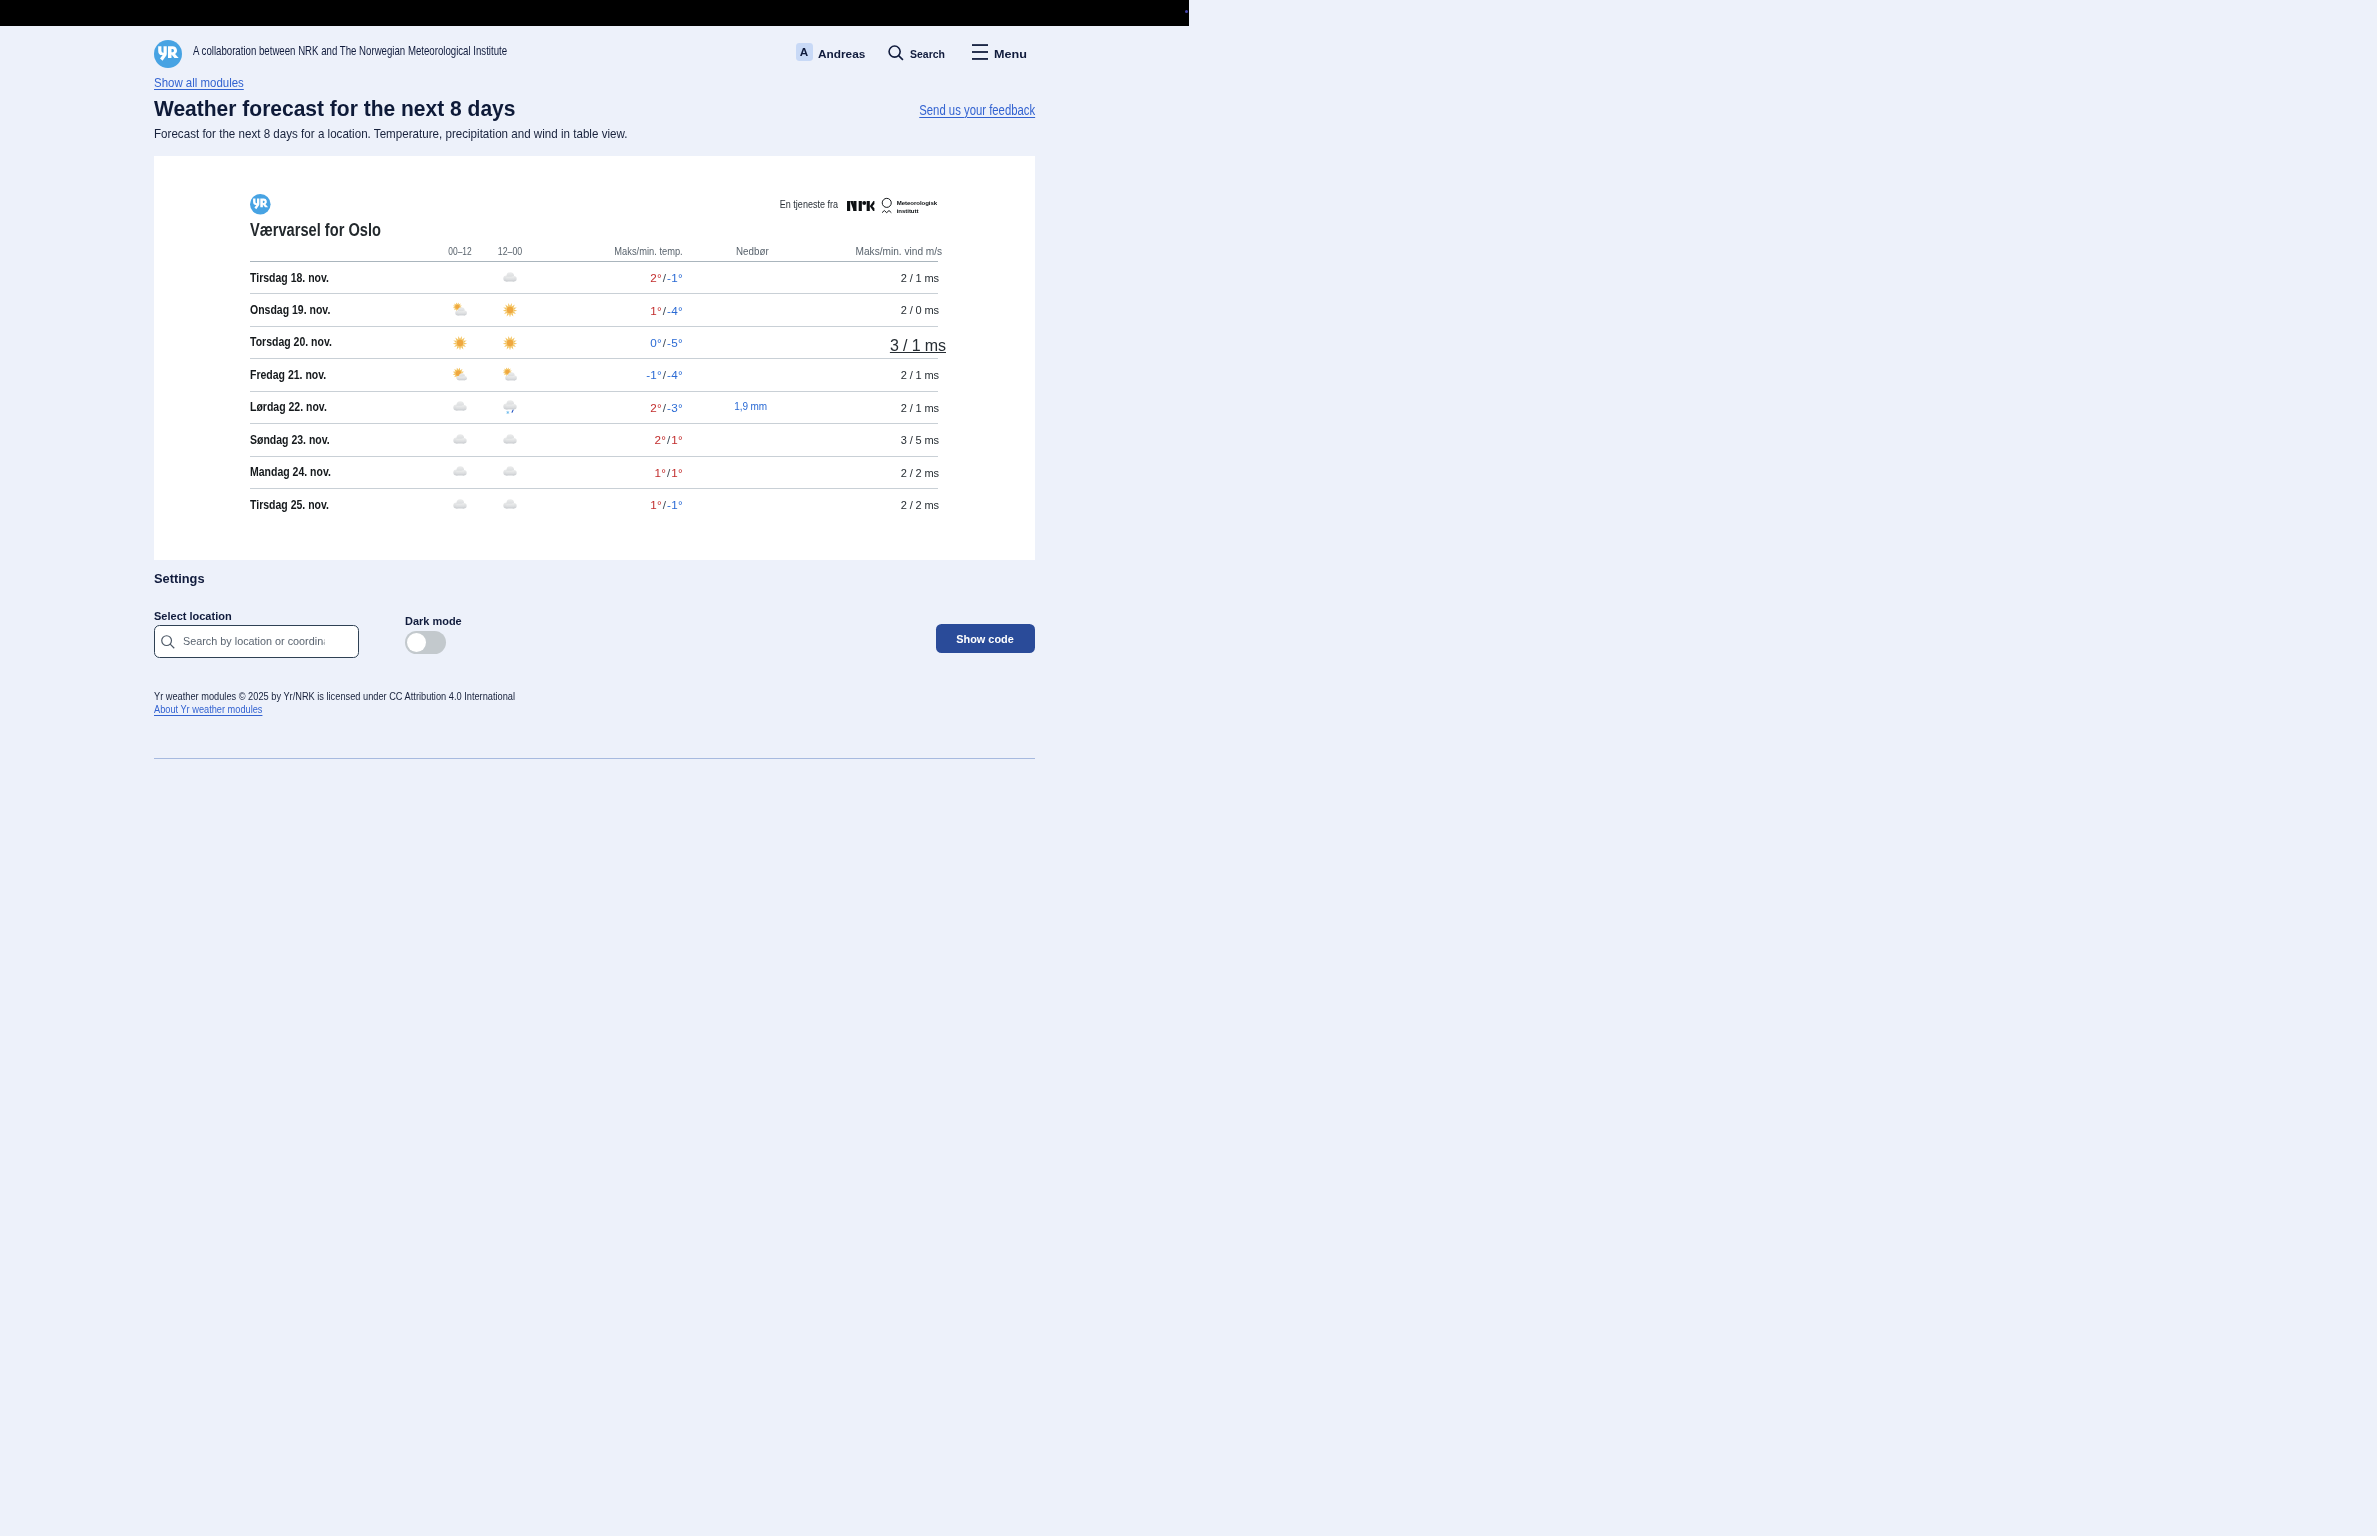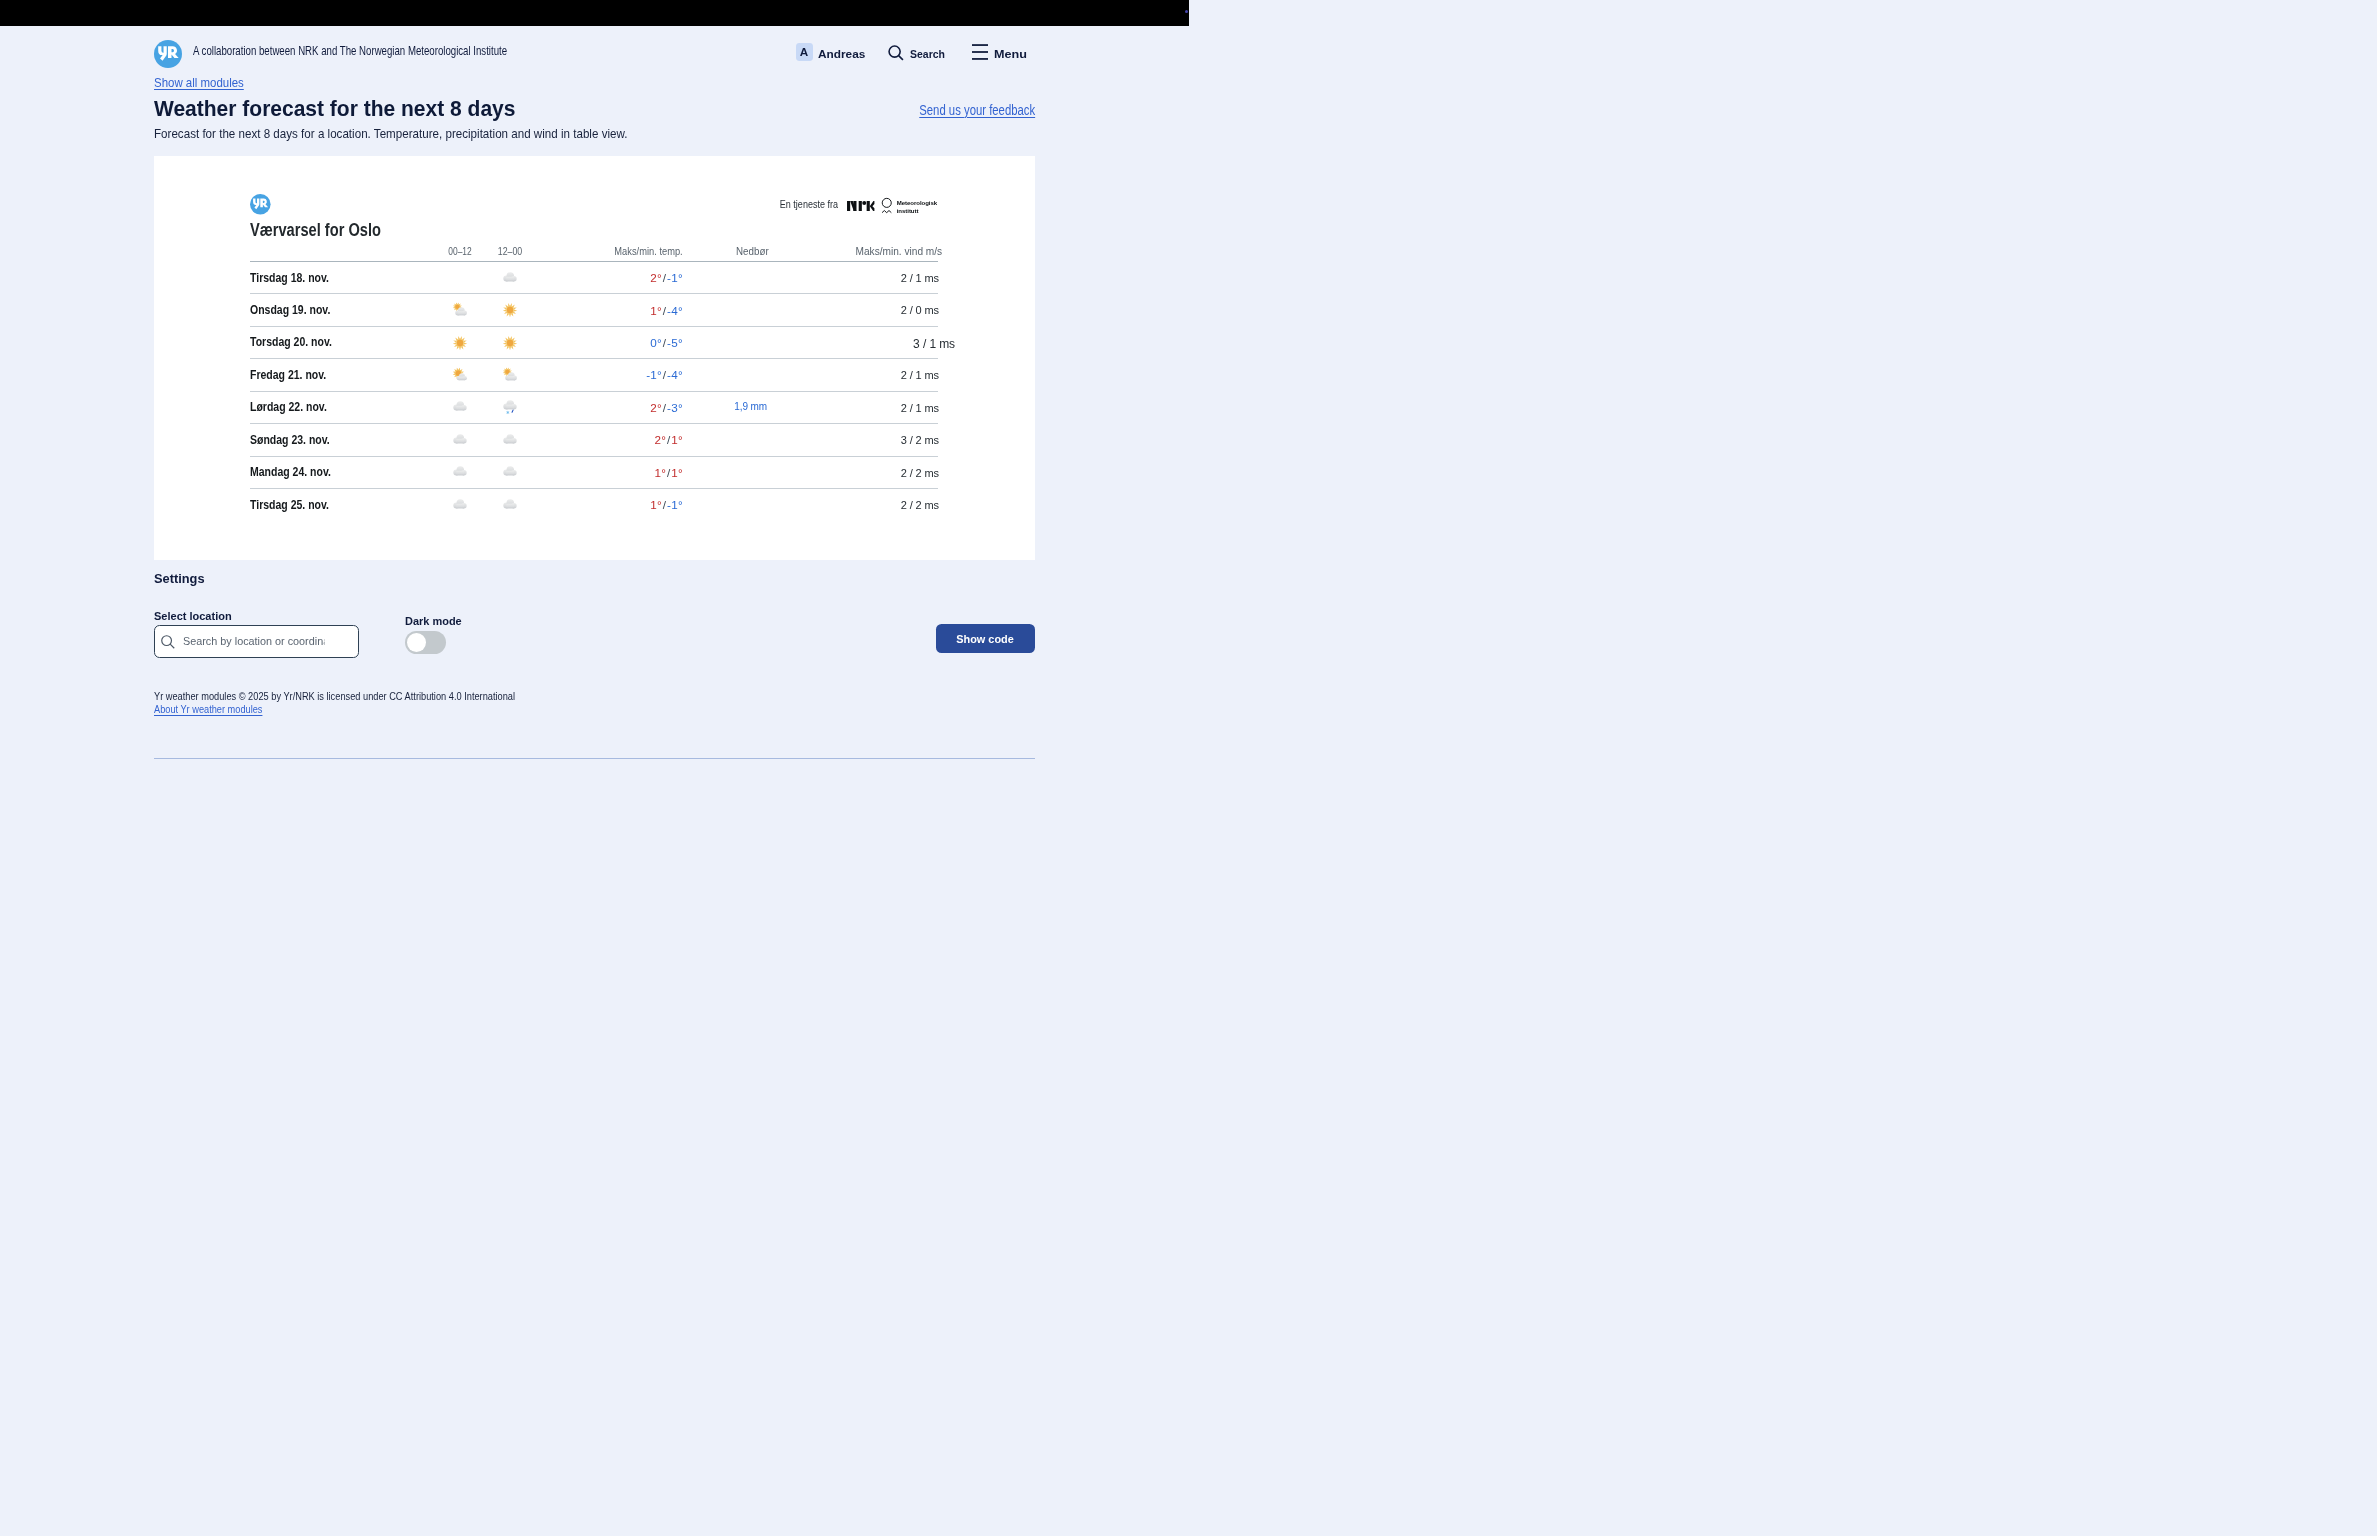--- a/index.html
+++ b/index.html
@@ -127,21 +127,21 @@
     </svg>
   </div>
 <div class="abs" style="left:510px;top:343px">
     <svg class="wic" width="15" height="15" viewBox="0 0 22 22">
       <path d="M11.00 5.10L13.54 0.71L13.74 5.78ZM13.74 5.78L18.03 3.07L15.86 7.65ZM15.86 7.65L20.91 7.24L16.86 10.29ZM16.86 10.29L21.52 12.28L16.52 13.09ZM16.52 13.09L19.72 17.02L14.91 15.42ZM14.91 15.42L15.93 20.39L12.41 16.73ZM12.41 16.73L11.00 21.60L9.59 16.73ZM9.59 16.73L6.07 20.39L7.09 15.42ZM7.09 15.42L2.28 17.02L5.48 13.09ZM5.48 13.09L0.48 12.28L5.14 10.29ZM5.14 10.29L1.09 7.24L6.14 7.65ZM6.14 7.65L3.97 3.07L8.26 5.78ZM8.26 5.78L8.46 0.71L11.00 5.10Z" fill="#f3c35f"></path>
       <circle cx="11" cy="11" r="5.699999999999999" fill="#f3c35f"></circle>
       <circle cx="11" cy="11" r="4.6" fill="#efa73f"></circle>
     </svg>
   </div>
 <div class="abs" style="top:337px;font-size:11.7px;line-height:1;white-space:pre;letter-spacing:0.3px;right:506px;"><span style="color:#2a6ad4">0°</span><span style="color:#3e4a56;margin:0 0.7px">/</span><span style="color:#2a6ad4">-5°</span></div>
-<div class="abs" style="top:338px;font-size:12px;line-height:1;white-space:pre;color:#262d33;letter-spacing:-0.1px;right:234px;">3 / 1 ms</div>
+<div class="abs" style="top:338px;font-size:16px;line-height:1;white-space:pre;color:#262d33;letter-spacing:-0.1px;right:243px;text-decoration:underline;">3 / 1 ms</div>
 <div class="abs" style="top:369px;font-size:12.5px;line-height:1;white-space:pre;font-weight:700;color:#15191c;left:250px;transform:scaleX(0.84);transform-origin:0 50%;">Fredag 21. nov.</div>
 <div class="abs" style="left:460px;top:375px">
     <svg class="wic" width="15" height="15" viewBox="0 0 22 22">
       <defs>
         <linearGradient id="cg" x1="0" y1="0" x2="0" y2="1">
 <stop offset="0" stop-color="#ebecec"></stop>
           <stop offset="0.6" stop-color="#dbdddf"></stop>
           <stop offset="1" stop-color="#c9ccd0"></stop>
 </linearGradient>
       </defs>
@@ -251,21 +251,21 @@
       </defs>
       <g transform="translate(0.4,-0.3) scale(1.0)" fill="url(#cg)">
         <circle cx="5.2" cy="12" r="4.4"></circle>
         <circle cx="11" cy="8.6" r="5.6"></circle>
         <circle cx="16.4" cy="12.4" r="4.0"></circle>
         <rect x="5" y="9.4" width="11.5" height="7"></rect>
       </g>
     </svg>
   </div>
 <div class="abs" style="top:434px;font-size:11.7px;line-height:1;white-space:pre;letter-spacing:0.3px;right:506px;"><span style="color:#c22d2d">2°</span><span style="color:#3e4a56;margin:0 0.7px">/</span><span style="color:#c22d2d">1°</span></div>
-<div class="abs" style="top:435px;font-size:11px;line-height:1;white-space:pre;color:#262d33;letter-spacing:-0.1px;right:250px;">3 / 2 ms</div>
+<div class="abs" style="top:435px;font-size:11px;line-height:1;white-space:pre;color:#262d33;letter-spacing:-0.1px;right:250px;">3 / 5 ms</div>
 <div class="abs" style="top:466px;font-size:12.5px;line-height:1;white-space:pre;font-weight:700;color:#15191c;left:250px;transform:scaleX(0.84);transform-origin:0 50%;">Mandag 24. nov.</div>
 <div class="abs" style="left:460px;top:472px">
     <svg class="wic" width="15" height="15" viewBox="0 0 22 22">
       <defs>
         <linearGradient id="cg" x1="0" y1="0" x2="0" y2="1">
 <stop offset="0" stop-color="#ebecec"></stop>
           <stop offset="0.6" stop-color="#dbdddf"></stop>
           <stop offset="1" stop-color="#c9ccd0"></stop>
 </linearGradient>
       </defs>

